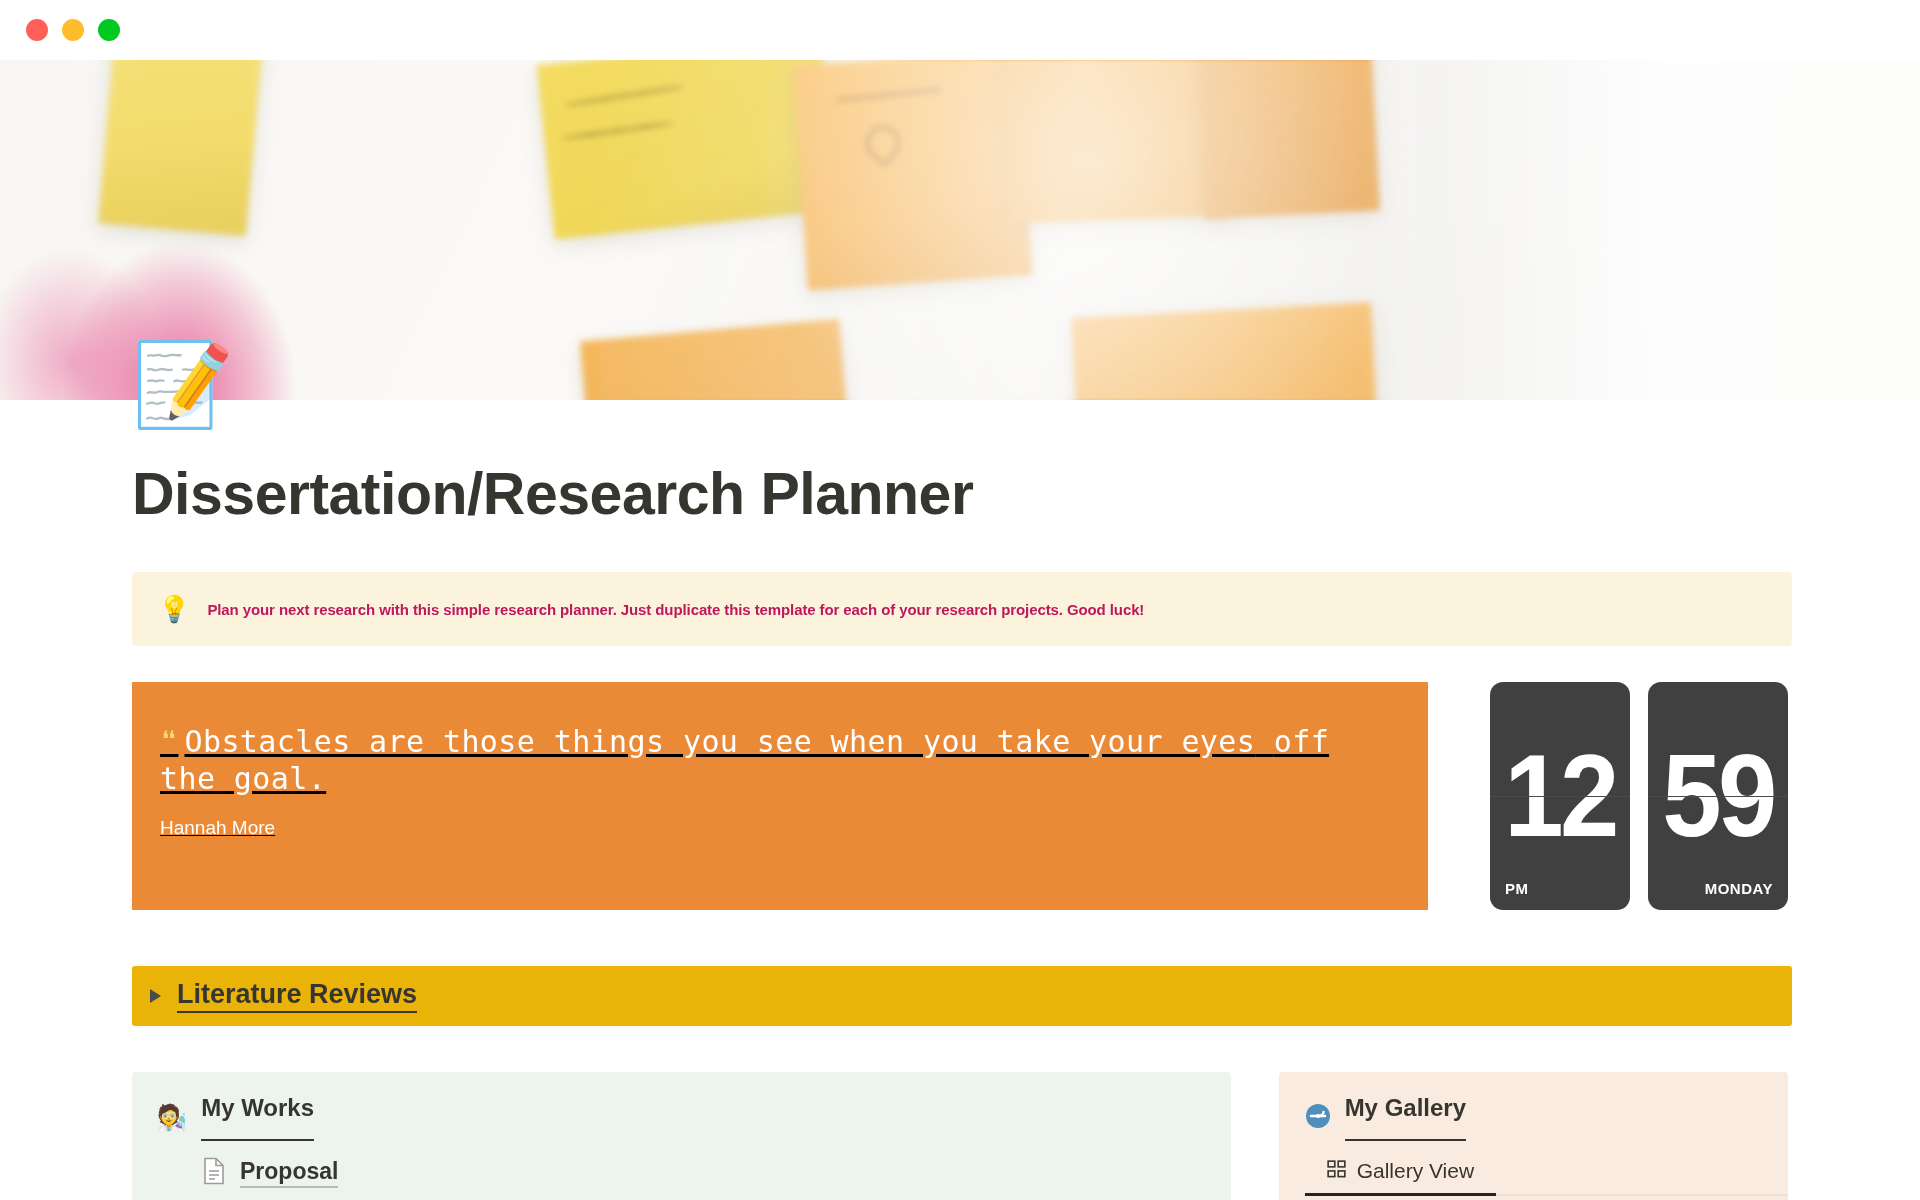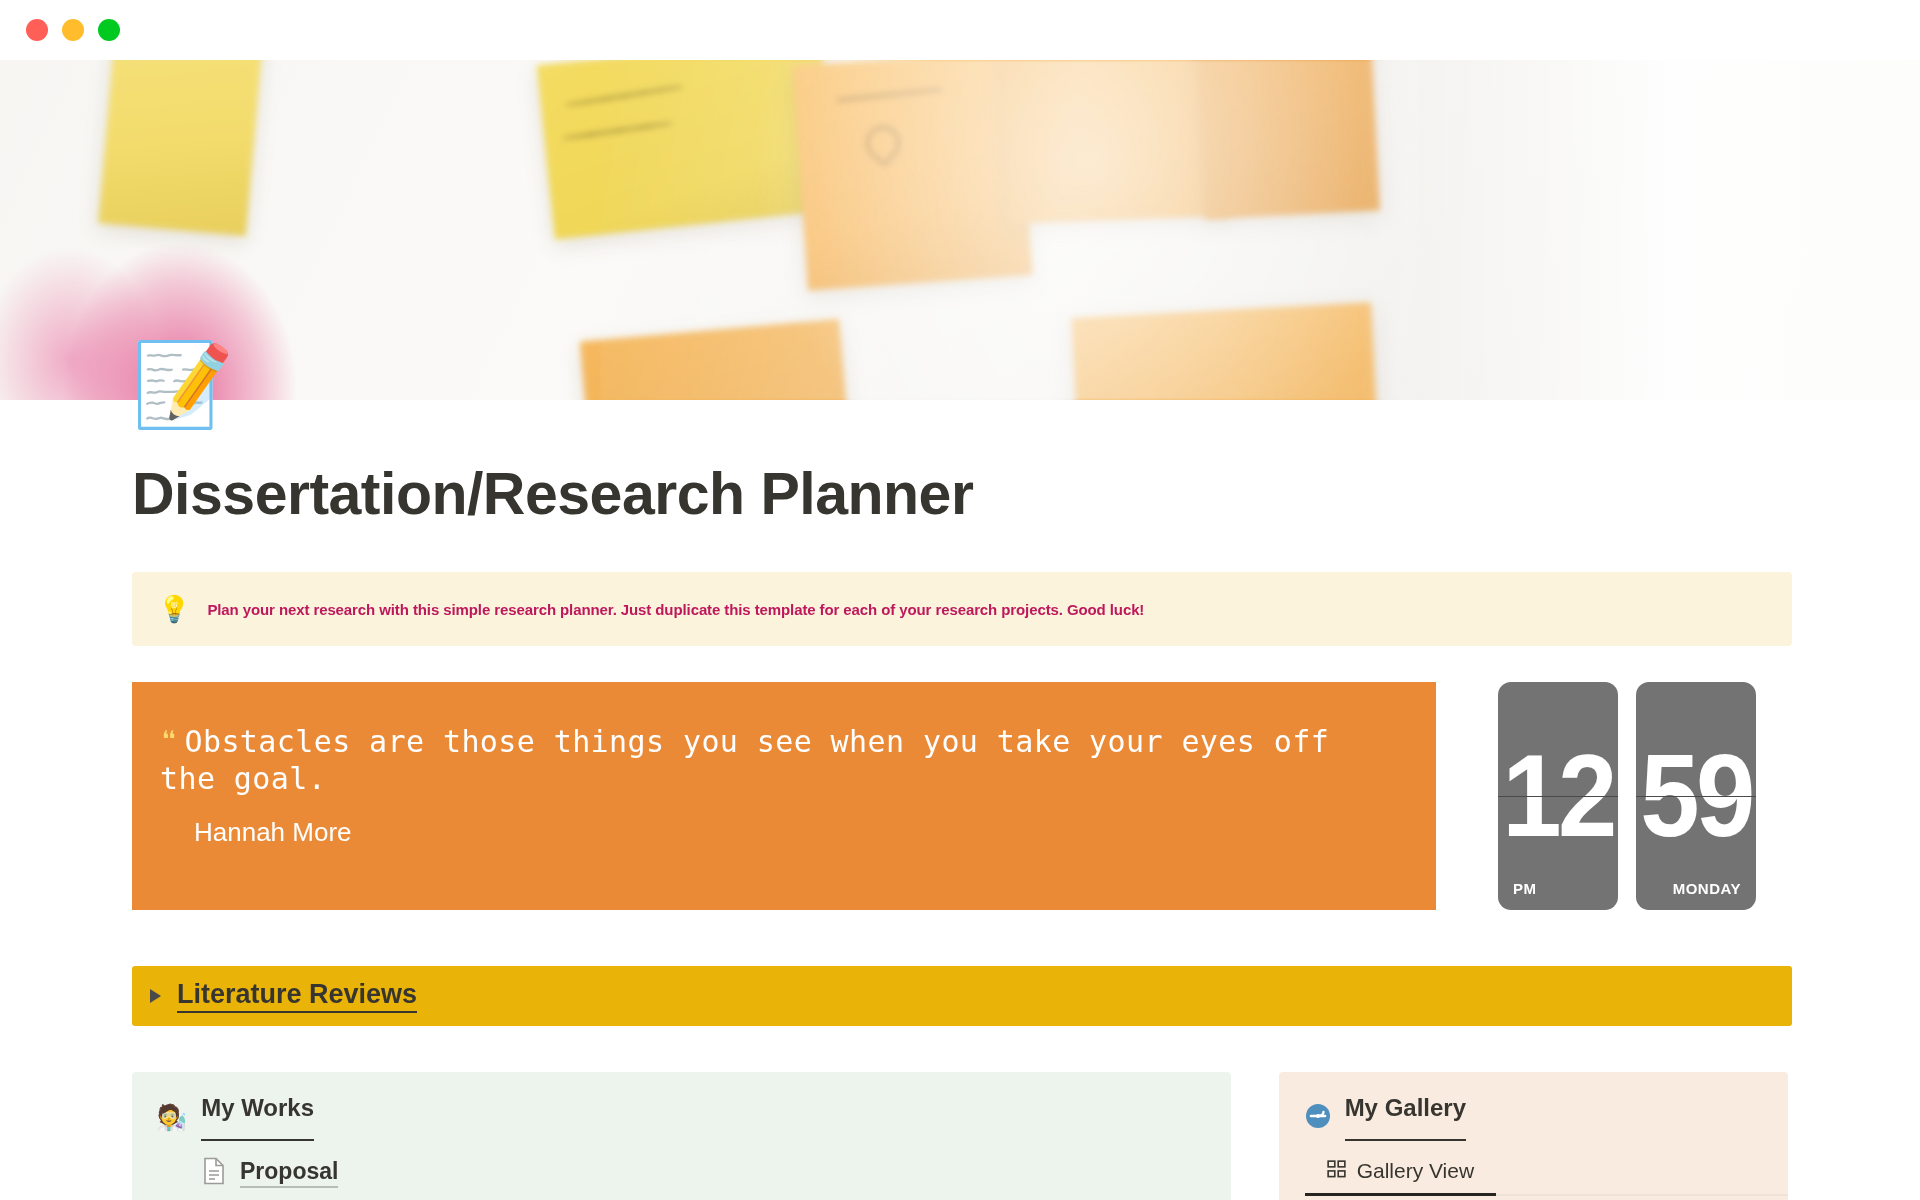--- a/index.html
+++ b/index.html
@@ -136,37 +136,38 @@
   }
   .callout-emoji { font-size: 26px; line-height: 1; }
   .callout-text  { font-size: 15px; font-weight: bold; color: #be185d; letter-spacing: -.1px; }
 
   
   .quote-row { margin-top: 36px; display: flex; align-items: flex-start; gap: 62px; }
   .quote-block {
     width: 1304px; height: 228px;
     background: #ea8a36;
     padding: 42px 40px 0 28px;
+    text-decoration: underline;
   }
   .quote-text {
     font-family: "DejaVu Sans Mono", "Liberation Mono", monospace;
     font-size: 30px; line-height: 1.22; color: #ffffff; letter-spacing: .4px;
   }
   .quote-mark { color: #fbd96b; font-weight: bold; margin-right: 6px; }
   .quote-author {
-    margin-top: 20px; margin-left: 34px;
-    font-size: 26px; color: #ffffff;
+    margin-top: 20px; 
+    font-size: 19px; color: #ffffff;
   }
 
   
   .clock { display: flex; gap: 18px; }
   .flip-card {
     position: relative;
-    width: 120px; height: 228px;
-    background: #737373; border-radius: 13px;
+    width: 140px; height: 228px;
+    background: #404040; border-radius: 13px;
     overflow: hidden;
   }
   .flip-card::after {
     content: ""; position: absolute; left: 0; right: 0; top: 50%;
     height: 1px; background: #4a4a4a;
   }
   .flip-digit {
     position: absolute; inset: 0;
     display: flex; align-items: center; justify-content: center;
     color: #ffffff; font-size: 116px; font-weight: bold;

